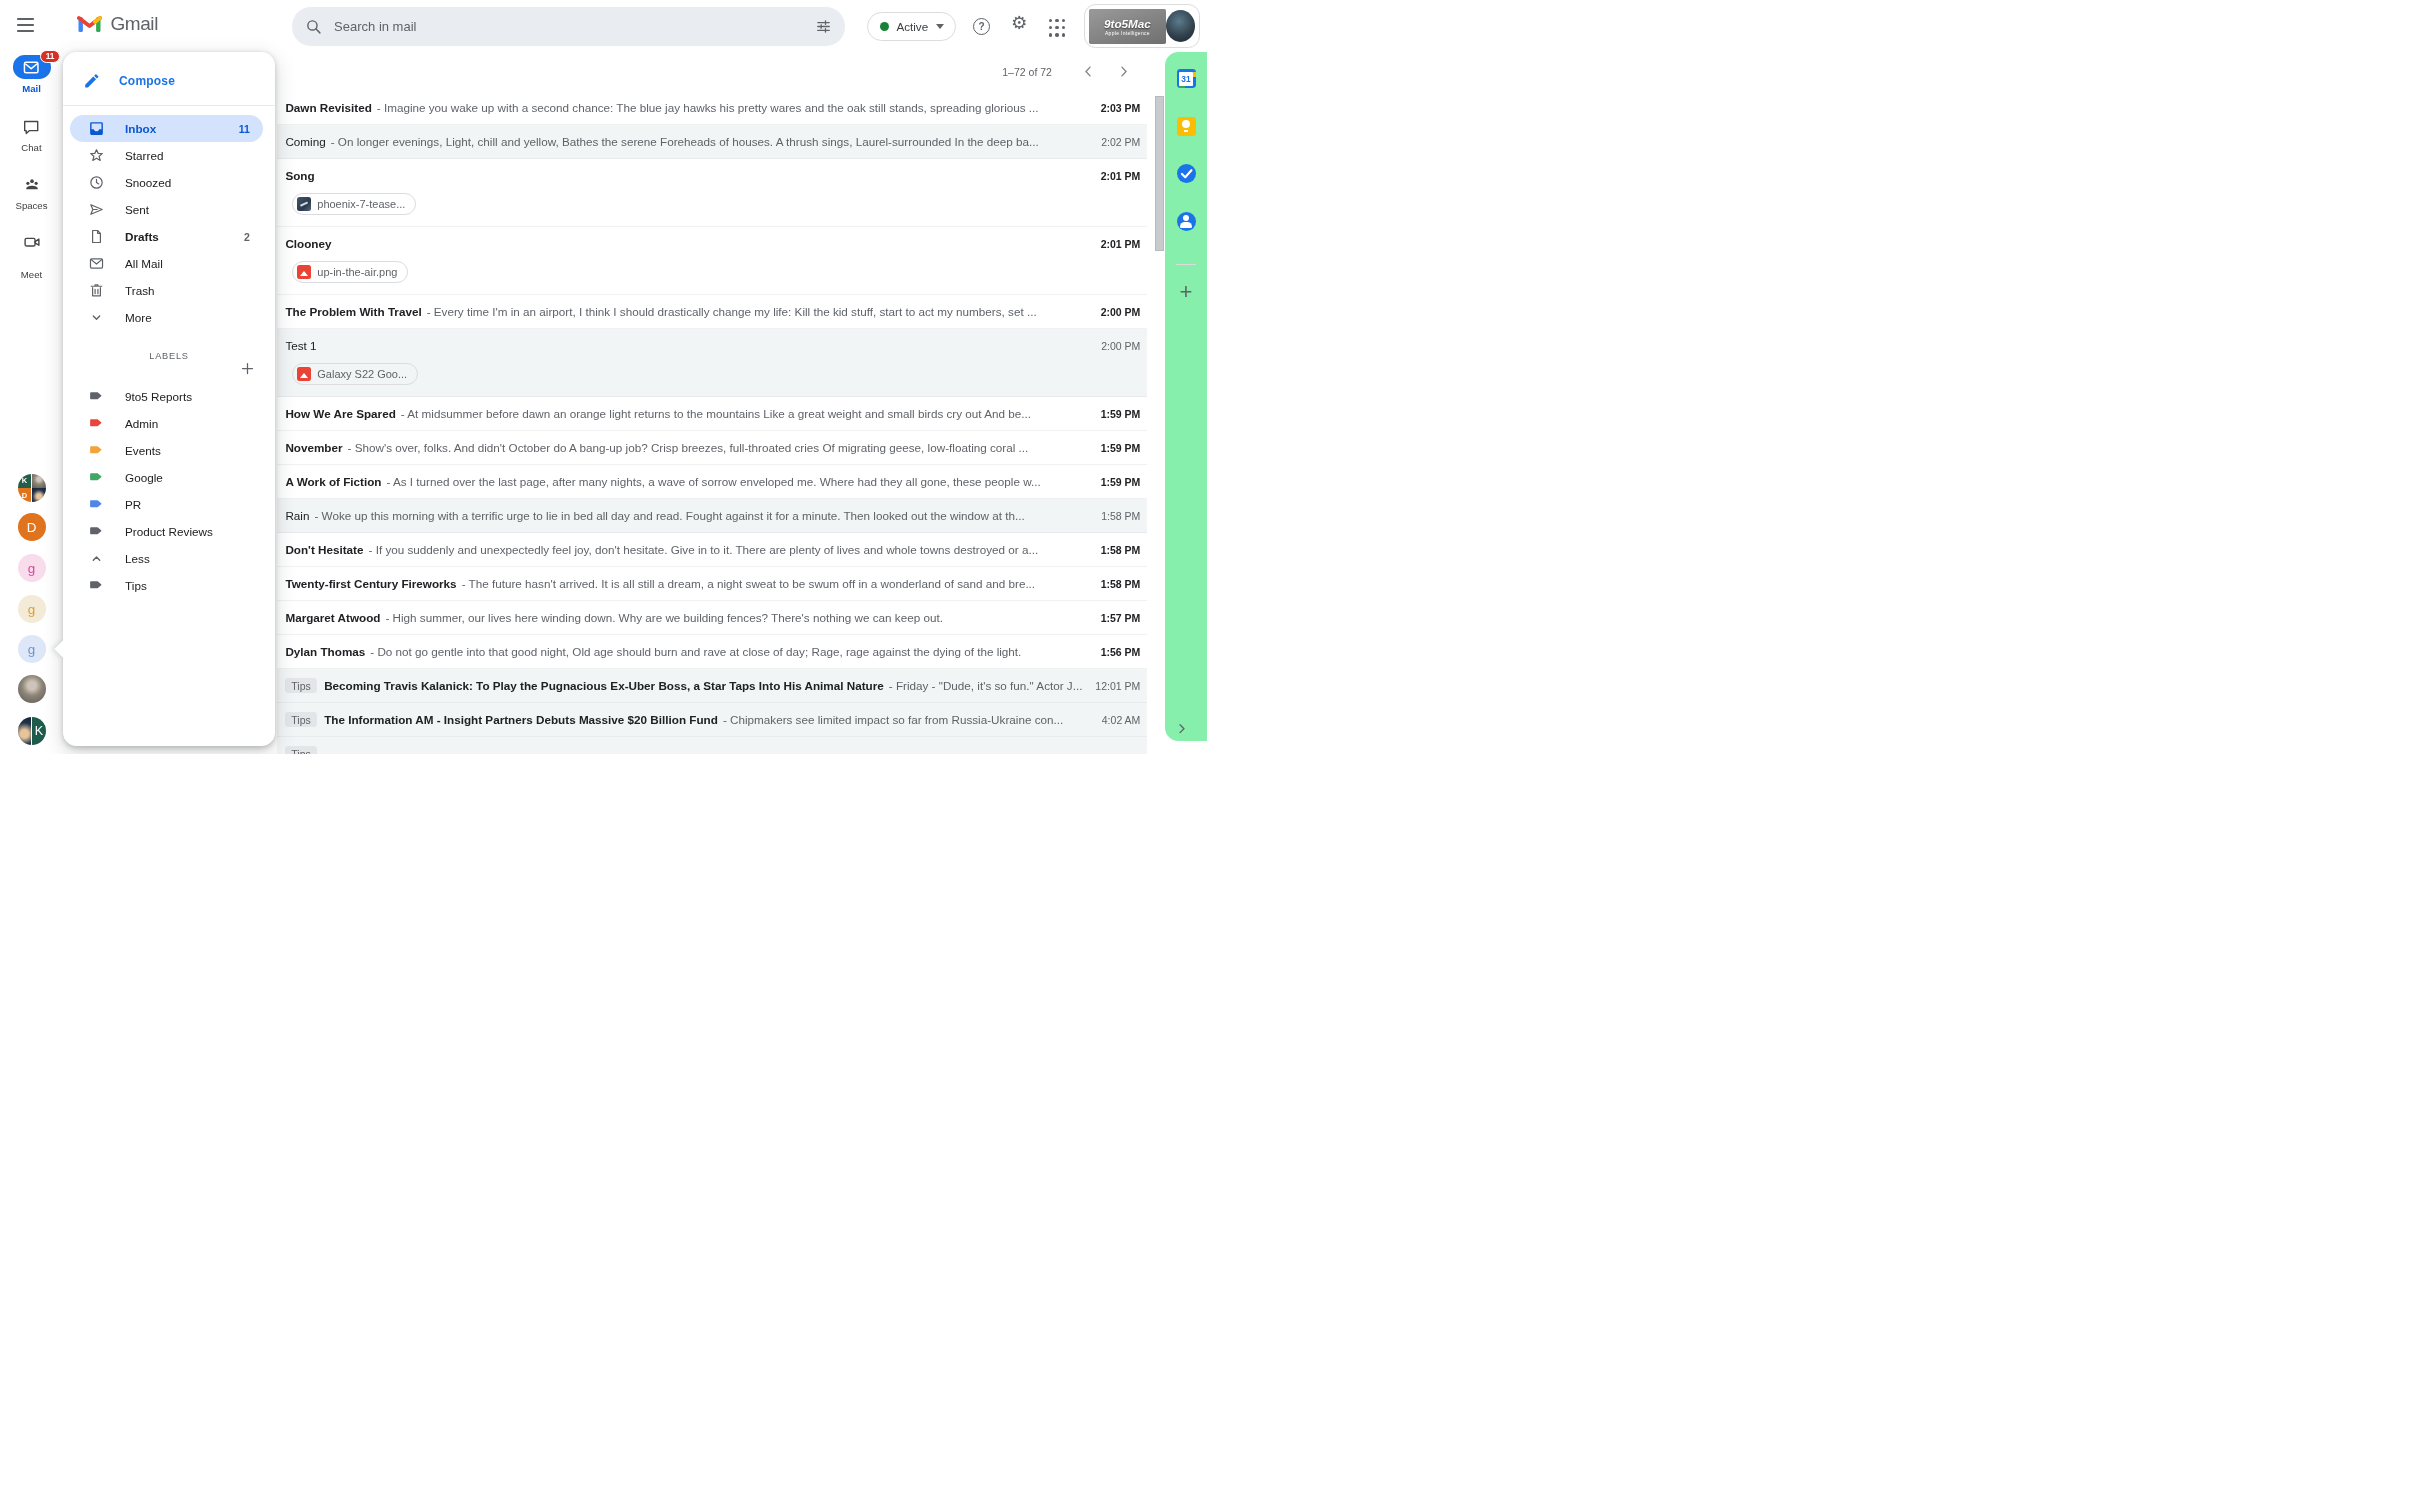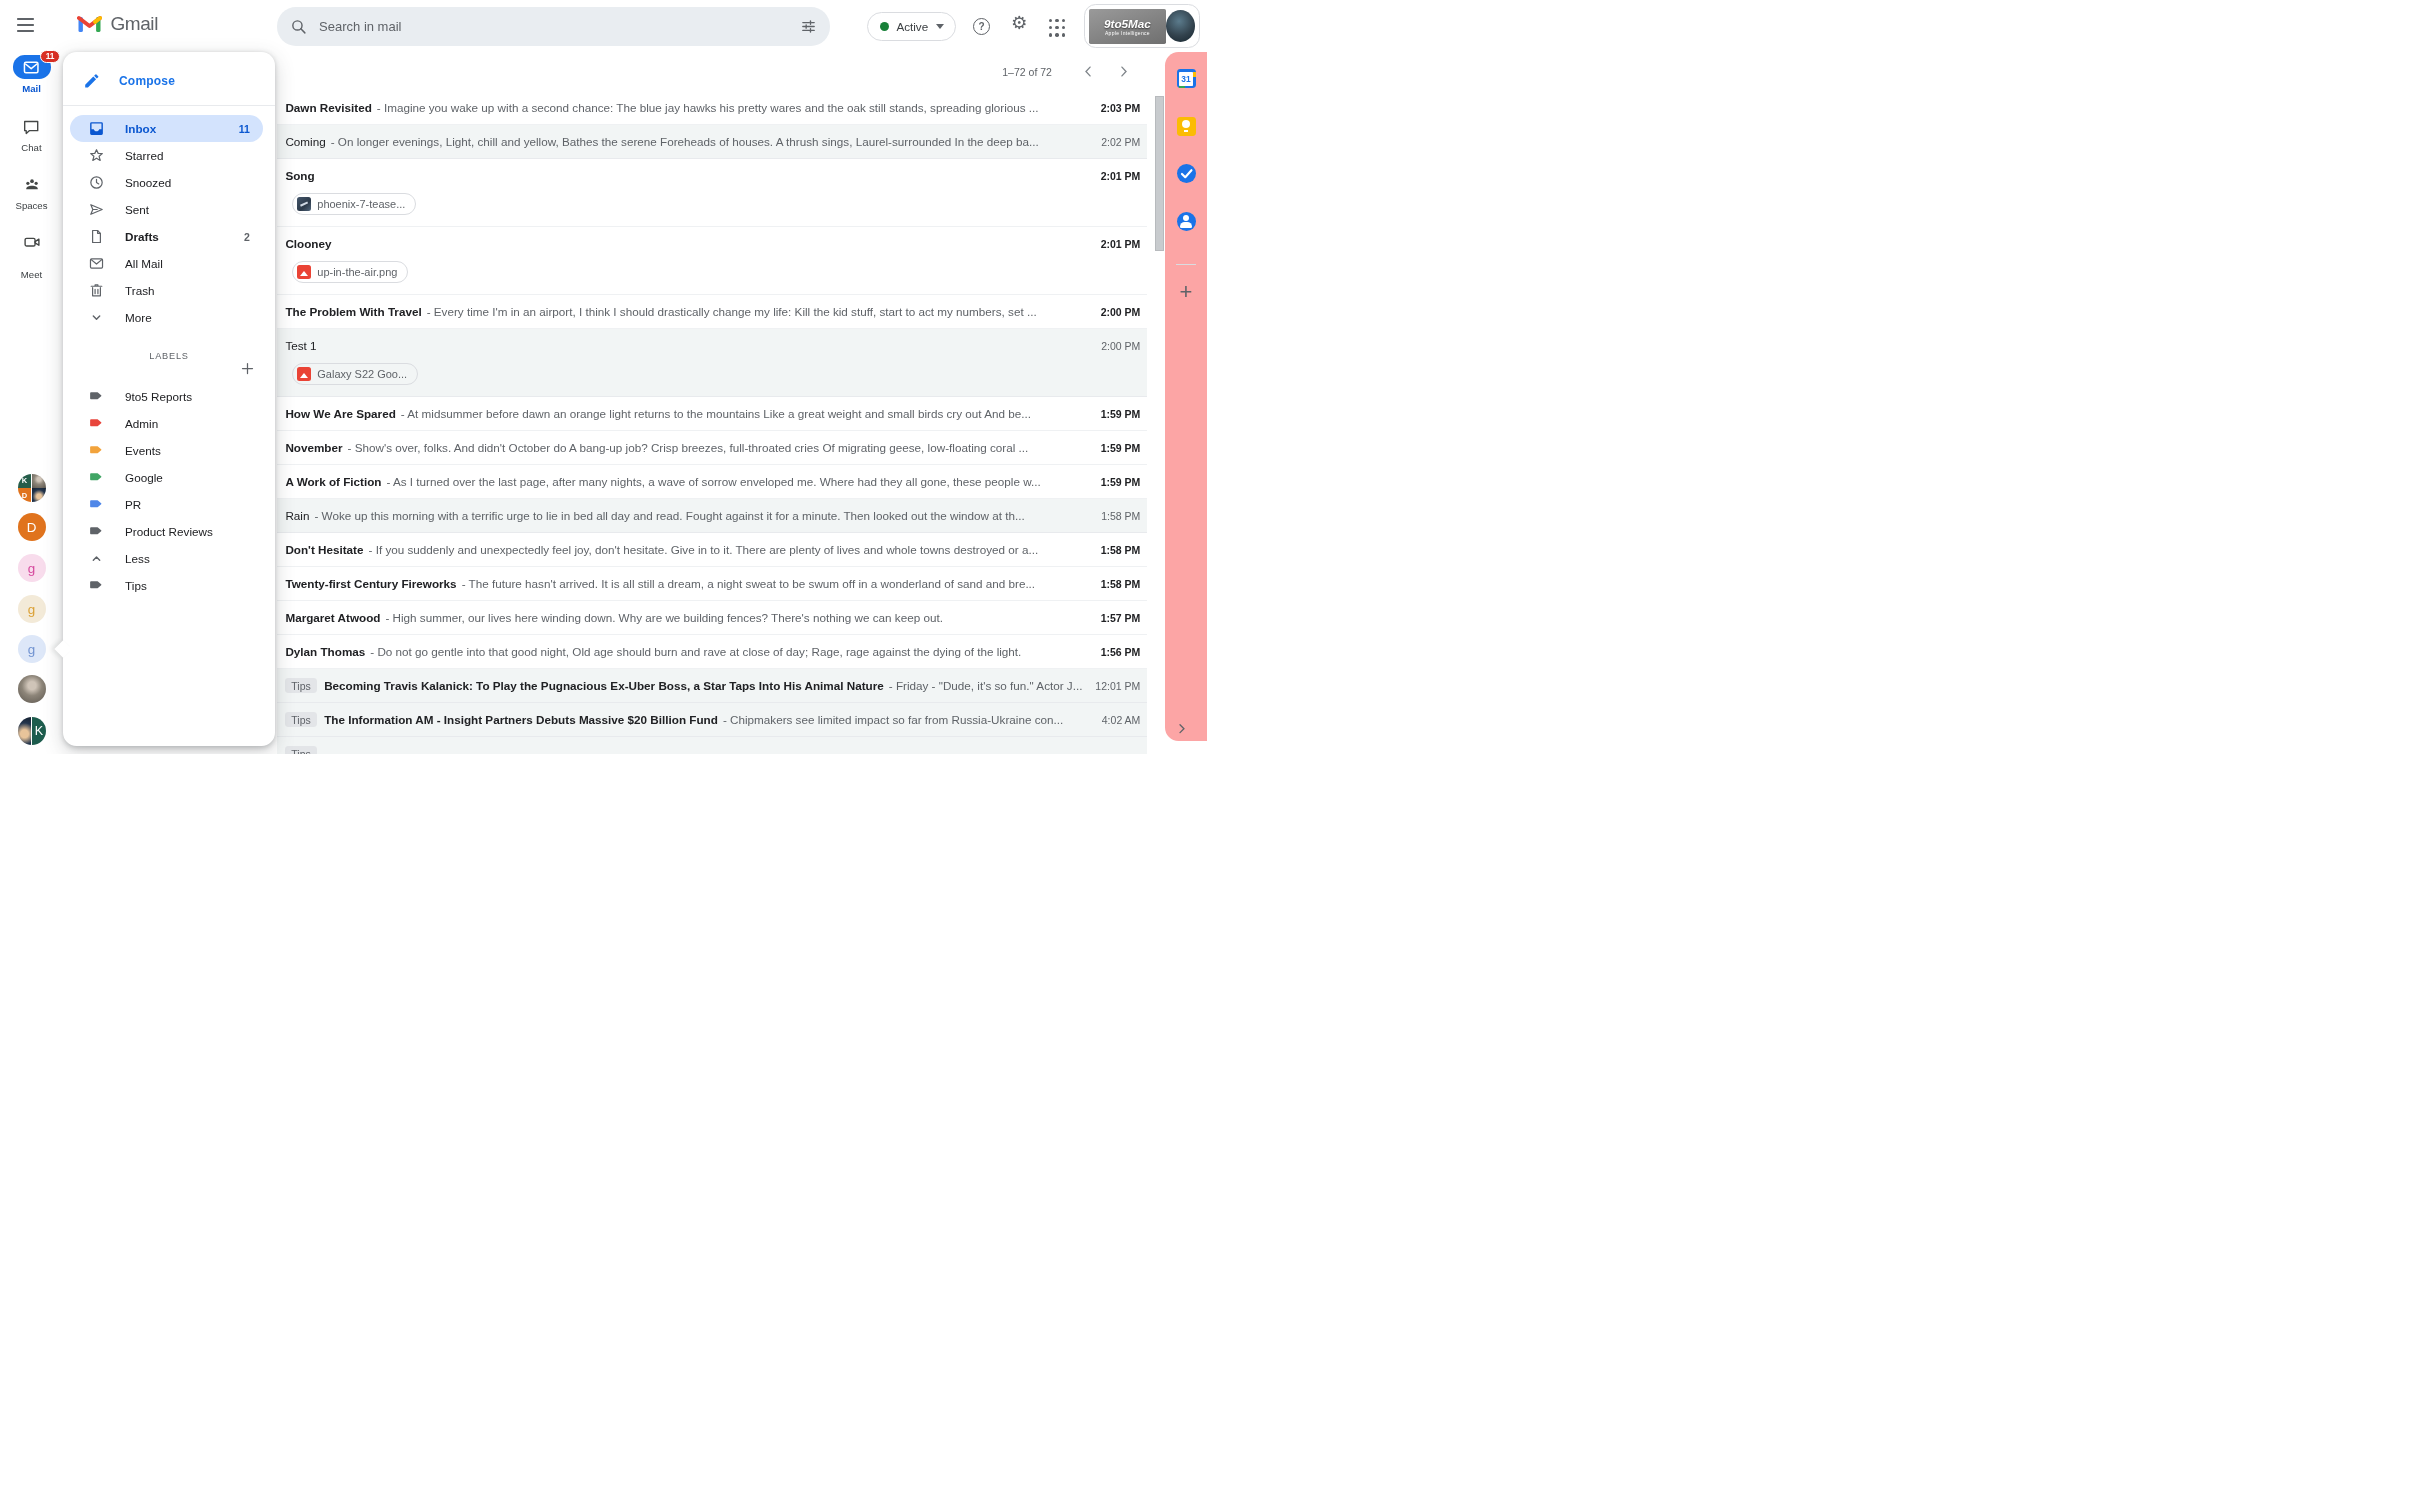--- a/index.html
+++ b/index.html
@@ -11,21 +11,21 @@
   svg { display:block; }
 
   
   .header { position:absolute; top:0; left:0; width:1207px; height:52px; background:#fff; }
   .hamburger { position:absolute; left:17px; top:18.4px; width:17px; height:13.4px; cursor:pointer; }
   .hamburger span { display:block; height:2px; background:#5f6368; margin-bottom:3.6px; border-radius:0.8px; }
   .gmail-logo { position:absolute; left:77px; top:13.4px; display:flex; align-items:center; gap:8.4px; }
   .gmail-word { font-size:19px; color:#5f6368; letter-spacing:-0.4px; }
 
   .searchbar {
-    position:absolute; left:277px; top:6.7px; width:553px; height:39px;
+    position:absolute; left:292px; top:6.7px; width:553px; height:39px;
     background:#e9edf1; border-radius:19px; display:flex; align-items:center; padding:0 13.4px;
   }
   .searchbar input {
     flex:1; border:none; outline:none; background:transparent; font-size:13px;
     color:#202124; font-family:"Liberation Sans",sans-serif; margin-left:11.7px;
   }
   .searchbar input::placeholder { color:#5f6368; }
 
   .status-pill {
     position:absolute; left:867px; top:11.7px; height:29px; padding:0 11px 0 11.7px;
@@ -149,21 +149,21 @@
     content:""; position:absolute; left:2.5px; bottom:2.5px;
     border-left:4.6px solid transparent; border-right:4.6px solid transparent; border-bottom:5px solid #fff;
   }
   .att-ic.dark { background:linear-gradient(135deg,#44566b 0%,#2c3a4a 60%,#51667c 100%); }
   .att-ic.dark:after { content:""; position:absolute; left:2.5px; top:6.7px; width:8.4px; height:1.7px; background:#cfd8e3; transform:rotate(-25deg); }
 
   
   .scroll-thumb { position:absolute; left:1155px; top:96px; width:9.2px; height:155px; background:#c8cbce; border:0.8px solid #b7babd; }
   .side-panel {
     position:absolute; left:1165px; top:52px; width:42px; height:689px;
-    background:#fca5a5; border-radius:13.4px 0 0 13.4px;
+    background:#86efac; border-radius:13.4px 0 0 13.4px;
     display:flex; flex-direction:column; align-items:center; padding-top:17px;
   }
   .sp-icon { width:19px; height:19px; margin-bottom:28.5px; cursor:pointer; position:relative; }
   .cal { background:#1a73e8; border-radius:3.4px; }
   .cal .cal-in {
     position:absolute; inset:2.5px 2.5px 2.5px 2.5px; background:#fff; border-radius:0.8px;
     display:flex; align-items:center; justify-content:center; font-size:8.4px; font-weight:bold; color:#1a73e8;
   }
   .cal .cal-g { position:absolute; left:2.5px; bottom:0; width:5.9px; height:2.5px; background:#34a853; }
   .cal .cal-y { position:absolute; right:0; top:2.5px; width:2.5px; height:5.9px; background:#fbbc04; }

